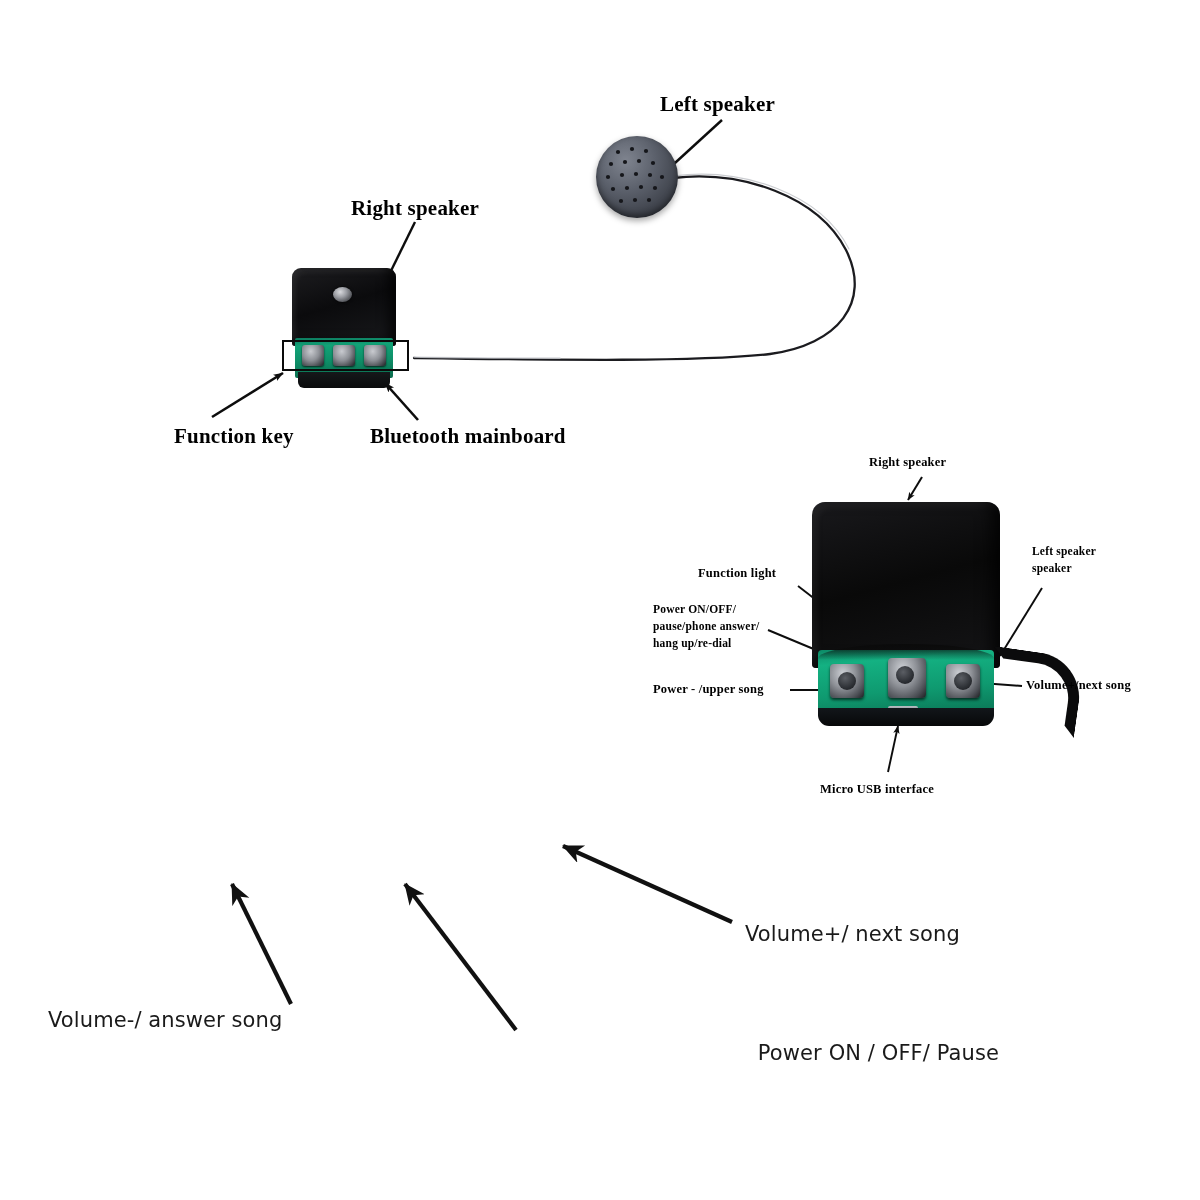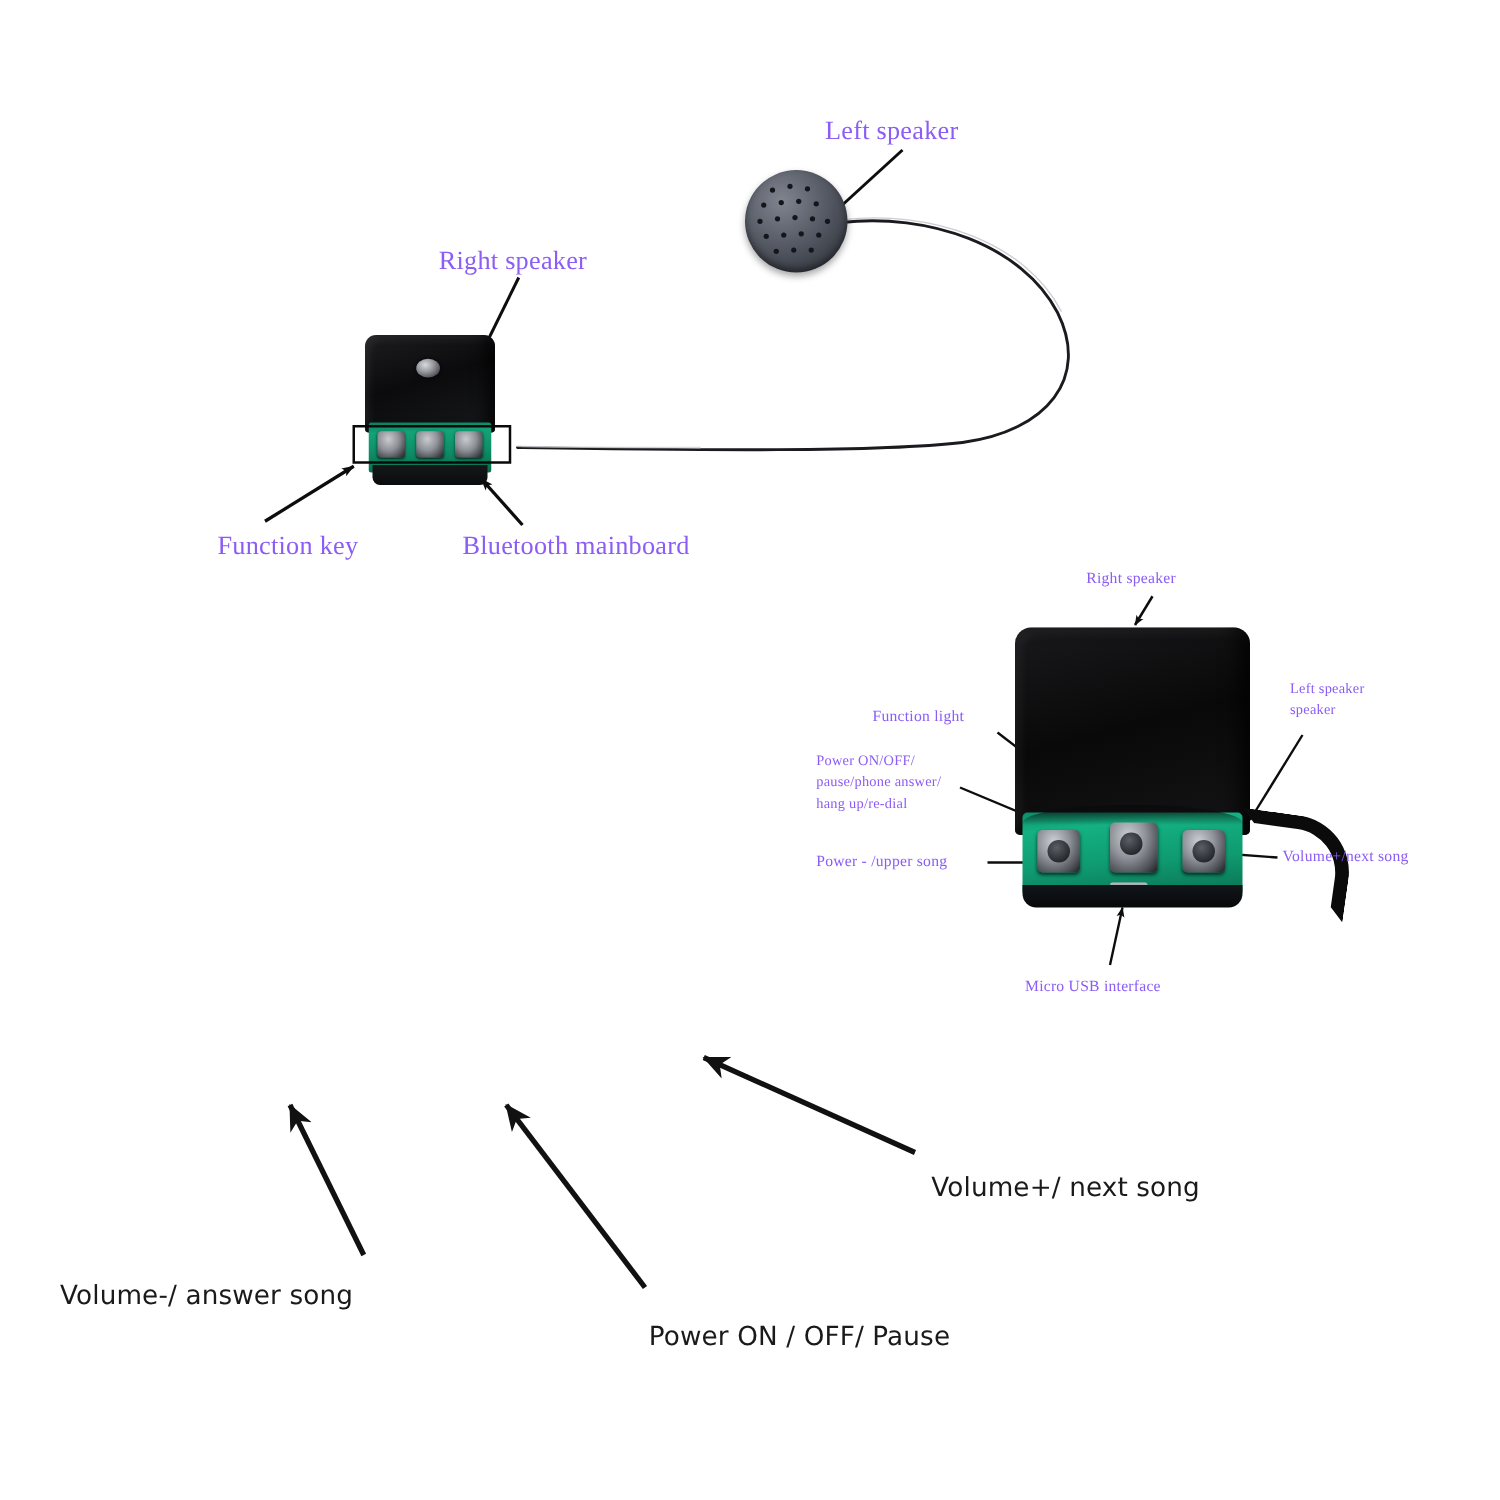--- a/index.html
+++ b/index.html
@@ -25,39 +25,38 @@
     top: 0;
     width: 1200px;
     height: 1200px;
     pointer-events: none;
   }
   .abs { position: absolute; }
 
   
   .lbl-serif {
     font-family: "Liberation Serif", "DejaVu Serif", serif;
-    font-weight: normal;
-    color: #8b5cf6;
+    font-weight: bold;
+    color: #000000;
     white-space: nowrap;
     letter-spacing: 0.2px;
   }
   .lbl-serif.big { font-size: 21px; }
   .lbl-serif.small { font-size: 12.5px; }
   .lbl-serif.tiny { font-size: 11.5px; line-height: 17px; white-space: normal; }
 
   .lbl-geo {
     font-family: "DejaVu Sans", "Liberation Sans", sans-serif;
     font-weight: 500;
     color: #1a1a1a;
     white-space: nowrap;
     font-size: 21px;
     letter-spacing: 0.1px;
-    margin-top: 16px;
-  }
-  .lbl-geo.two-line { white-space: normal; line-height: 34px; }
+  }
+  .lbl-geo.two-line { white-space: normal; line-height: 34px; text-align: right; }
 
   
   #bt-module {
     left: 292px; top: 268px;
     width: 104px; height: 120px;
   }
   #bt-module .shell {
     position: absolute; left: 0; top: 0;
     width: 104px; height: 78px;
     background: linear-gradient(163deg,#1d1d20 0%,#0b0b0d 46%,#191a1d 100%);

